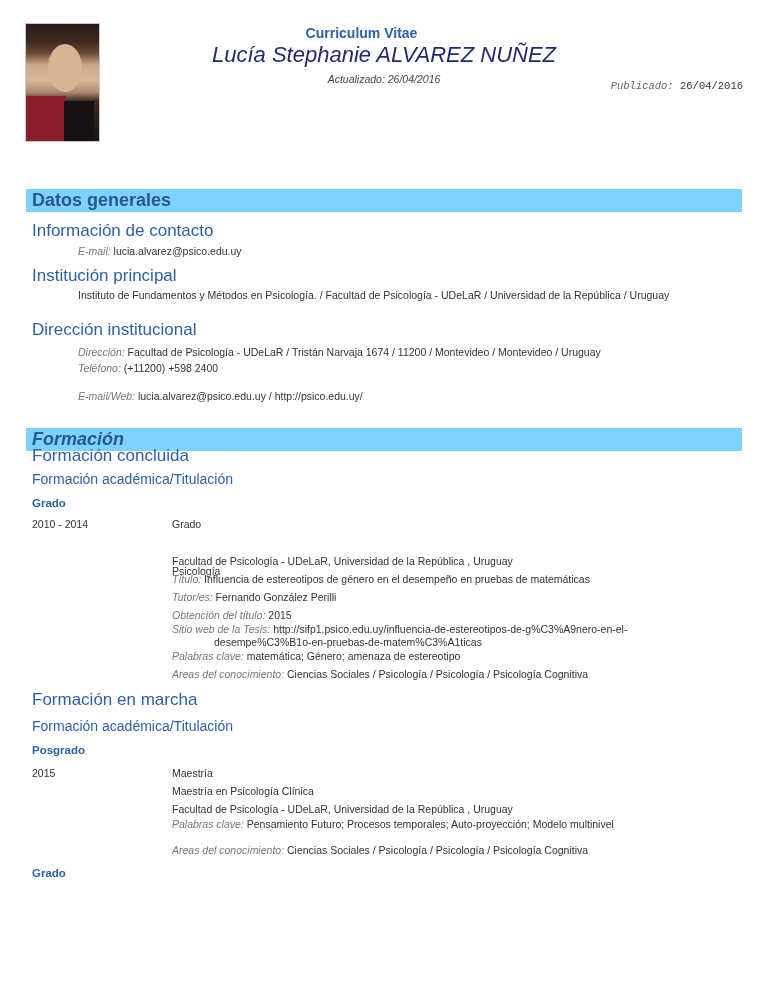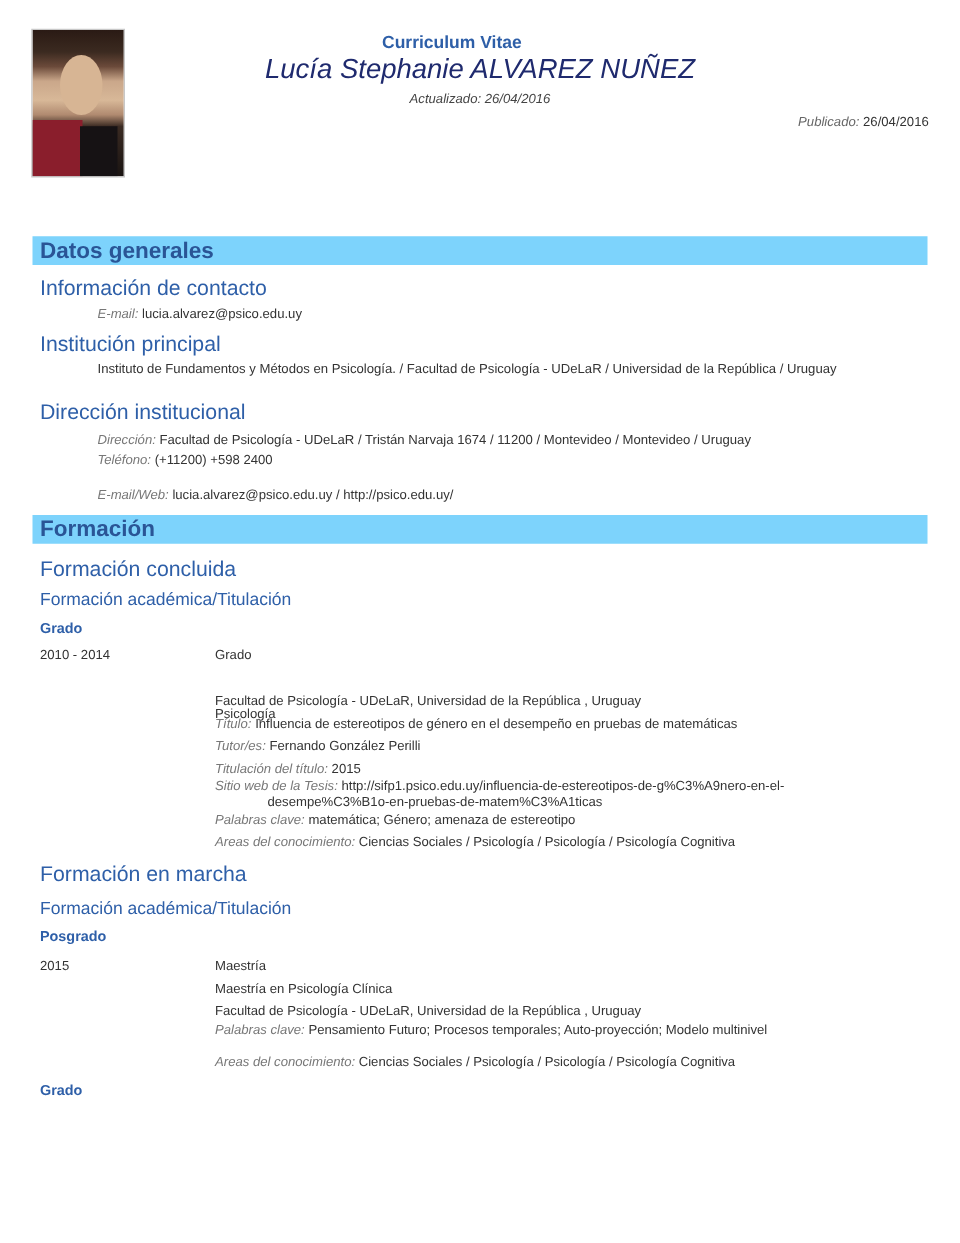--- a/index.html
+++ b/index.html
@@ -5,21 +5,21 @@
   html, body { margin: 0; padding: 0; background: #ffffff; }
   body { width: 768px; height: 994px; position: relative; overflow: hidden; font-family: "Liberation Sans", sans-serif; color: #333; }
   .photo { position: absolute; left: 25px; top: 23px; width: 73px; height: 117px; border: 1px solid #c8c8c8;
     background: linear-gradient(180deg, #2a1a14 0%, #3b2a20 15%, #6b4a3a 25%, #caa78a 35%, #d8b898 48%, #b08a70 58%, #3a2a22 66%, #1a1412 100%); overflow: hidden; }
   .photo .jacket { position: absolute; left: 0; bottom: 0; width: 40px; height: 45px; background: #8a1e2c; }
   .photo .shirt { position: absolute; left: 38px; bottom: 0; width: 30px; height: 40px; background: #161214; }
   .photo .face { position: absolute; left: 22px; top: 20px; width: 34px; height: 48px; border-radius: 50%; background: #d7b594; }
   .cv-label { position: absolute; top: 25px; left: 0; width: 723px; text-align: center; color: #2e5fa8; font-weight: bold; font-size: 14px; }
   .name { position: absolute; top: 42px; left: 0; width: 768px; text-align: center; color: #1f2a6e; font-style: italic; font-size: 22px; }
   .updated { position: absolute; top: 73px; left: 0; width: 768px; text-align: center; font-style: italic; font-size: 10.5px; color: #444; }
-  .published { position: absolute; top: 92px; right: 25px; font-size: 10.5px; color: #333; }
+  .published { position: absolute; top: 80px; right: 25px; font-size: 10.5px; color: #333; font-family: Liberation Mono, monospace; }
   .published .lbl { font-style: italic; color: #666; }
   .section-bar { position: absolute; left: 26px; width: 716px; height: 23px; background: #7dd3fc; color: #2a5596; font-weight: bold; font-size: 18px; line-height: 23px; padding-left: 6px; box-sizing: border-box; }
   .h2 { position: absolute; left: 32px; color: #2e5fa8; font-size: 17px; }
   .h3 { position: absolute; left: 32px; color: #2e5fa8; font-size: 14px; }
   .h4 { position: absolute; left: 32px; color: #2e5fa8; font-size: 11.5px; font-weight: bold; }
   .line { position: absolute; font-size: 10.5px; color: #333; white-space: nowrap; }
   .line .lbl { font-style: italic; color: #777; }
   .ind { left: 78px; }
   .col2 { left: 172px; }
   .col1 { left: 32px; }
@@ -59,39 +59,39 @@
 </div>
 <div class="line ind" style="top:362px;">
   <span class="lbl">Teléfono:</span>
   <span>(+11200)  +598 2400</span>
 </div>
 <div class="line ind" style="top:378px;margin-top:12px;">
   <span class="lbl">E-mail/Web:</span>
   <span>lucia.alvarez@psico.edu.uy / http://psico.edu.uy/</span>
 </div>
 
-<div class="section-bar" style="top:412px;">Formación</div>
+<div class="section-bar" style="top:428px;font-style:italic;">Formación</div>
 
 <div class="h2" style="top:446px;">Formación concluida</div>
 <div class="h3" style="top:471px;">Formación académica/Titulación</div>
 <div class="h4" style="top:497px;">Grado</div>
 <div class="line col1" style="top:518px;">2010 - 2014</div>
 <div class="line col2" style="top:518px;">Grado</div>
 <div class="line col2" style="top:537px;margin-top:28px;">Psicología</div>
 <div class="line col2" style="top:555px;">Facultad de Psicología - UDeLaR, Universidad de la República , Uruguay</div>
 <div class="line col2" style="top:573px;">
   <span class="lbl">Título:</span>
   <span>Influencia de estereotipos de género en el desempeño en pruebas de matemáticas</span>
 </div>
 <div class="line col2" style="top:591px;">
   <span class="lbl">Tutor/es:</span>
   <span>Fernando González Perilli</span>
 </div>
 <div class="line col2" style="top:609px;">
-  <span class="lbl">Titulación del título:</span>
+  <span class="lbl">Obtención del título:</span>
   <span>2015</span>
 </div>
 <div class="line col2" style="top:623px;">
   <span class="lbl">Sitio web de la Tesis:</span>
   <span>http://sifp1.psico.edu.uy/influencia-de-estereotipos-de-g%C3%A9nero-en-el-</span>
 </div>
 <div class="line col2" style="top:636px;margin-left:42px;">desempe%C3%B1o-en-pruebas-de-matem%C3%A1ticas</div>
 <div class="line col2" style="top:650px;">
   <span class="lbl">Palabras clave:</span>
   <span>matemática; Género; amenaza de estereotipo</span>

